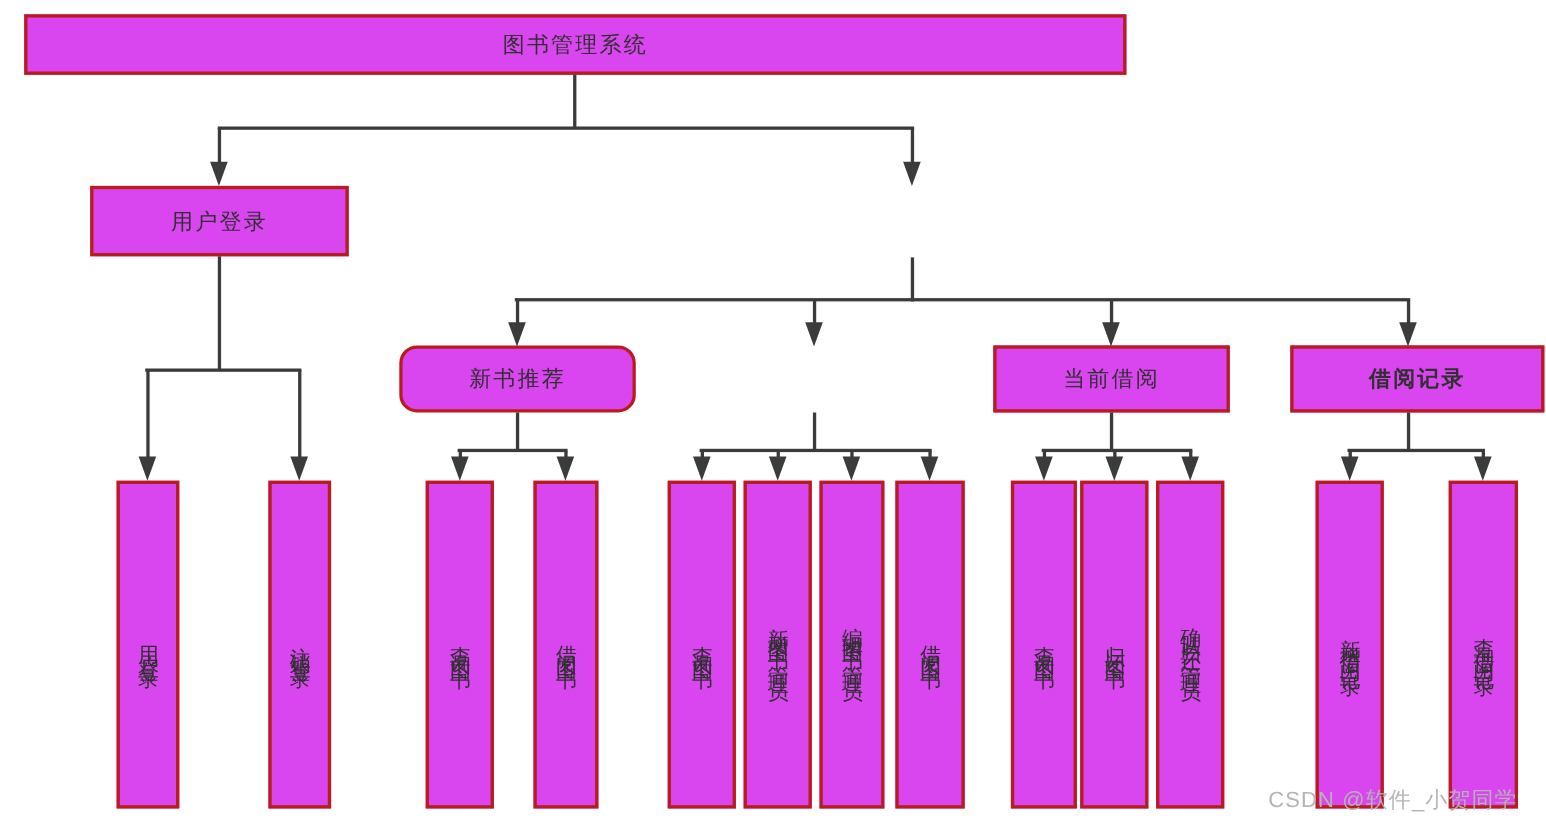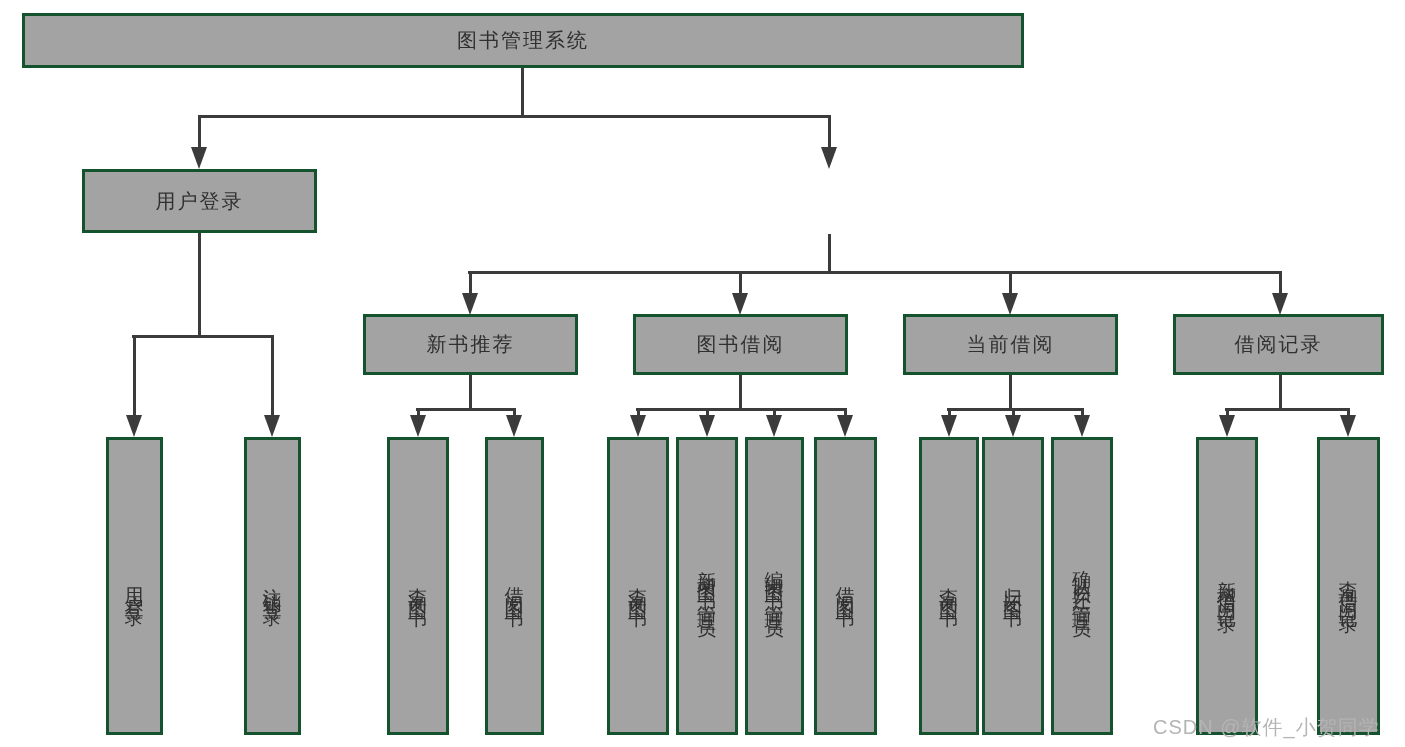--- a/index.html
+++ b/index.html
@@ -12,22 +12,22 @@
     width: 1405px;
     height: 747px;
     background: #ffffff;
     font-family: "Liberation Sans", sans-serif;
     overflow: hidden;
   }
   
   .node {
     position: absolute;
     box-sizing: border-box;
-    border: 3px solid #14532d;
-    background: #a3a3a3;
+    border: 3px solid #b91c1c;
+    background: #d946ef;
     display: flex;
     align-items: center;
     justify-content: center;
     color: #303030;
   }
   .node.h span {
     font-size: 20px;
     letter-spacing: 2px;
     white-space: nowrap;
   }
@@ -88,33 +88,30 @@
 
   <div class="node h" style="left:22px; top:13px; width:1002px; height:55px;">
     <span>图书管理系统</span>
   </div>
 
   <div class="node h" style="left:82px; top:169px; width:235px; height:64px;">
     <span>用户登录</span>
   </div>
 
 
-  <div class="node h" style="left:363px; top:314px; width:215px; height:61px;">
+  <div class="node h" style="left:363px; top:314px; width:215px; height:61px;border-radius:16px;">
     <span>新书推荐</span>
   </div>
 
-  <div class="node h" style="left:633px; top:314px; width:215px; height:61px;">
-    <span>图书借阅</span>
-  </div>
 
   <div class="node h" style="left:903px; top:314px; width:215px; height:61px;">
     <span>当前借阅</span>
   </div>
 
-  <div class="node h" style="left:1173px; top:314px; width:211px; height:61px;">
+  <div class="node h" style="left:1173px; top:314px; width:231px; height:61px;font-weight:bold;">
     <span>借阅记录</span>
   </div>
 
   <div class="node v" style="left:106px; top:437px; width:57px; height:298px;">
     <span>用户登录</span>
   </div>
 
   <div class="node v" style="left:244px; top:437px; width:57px; height:298px;">
     <span>注销登录</span>
   </div>

